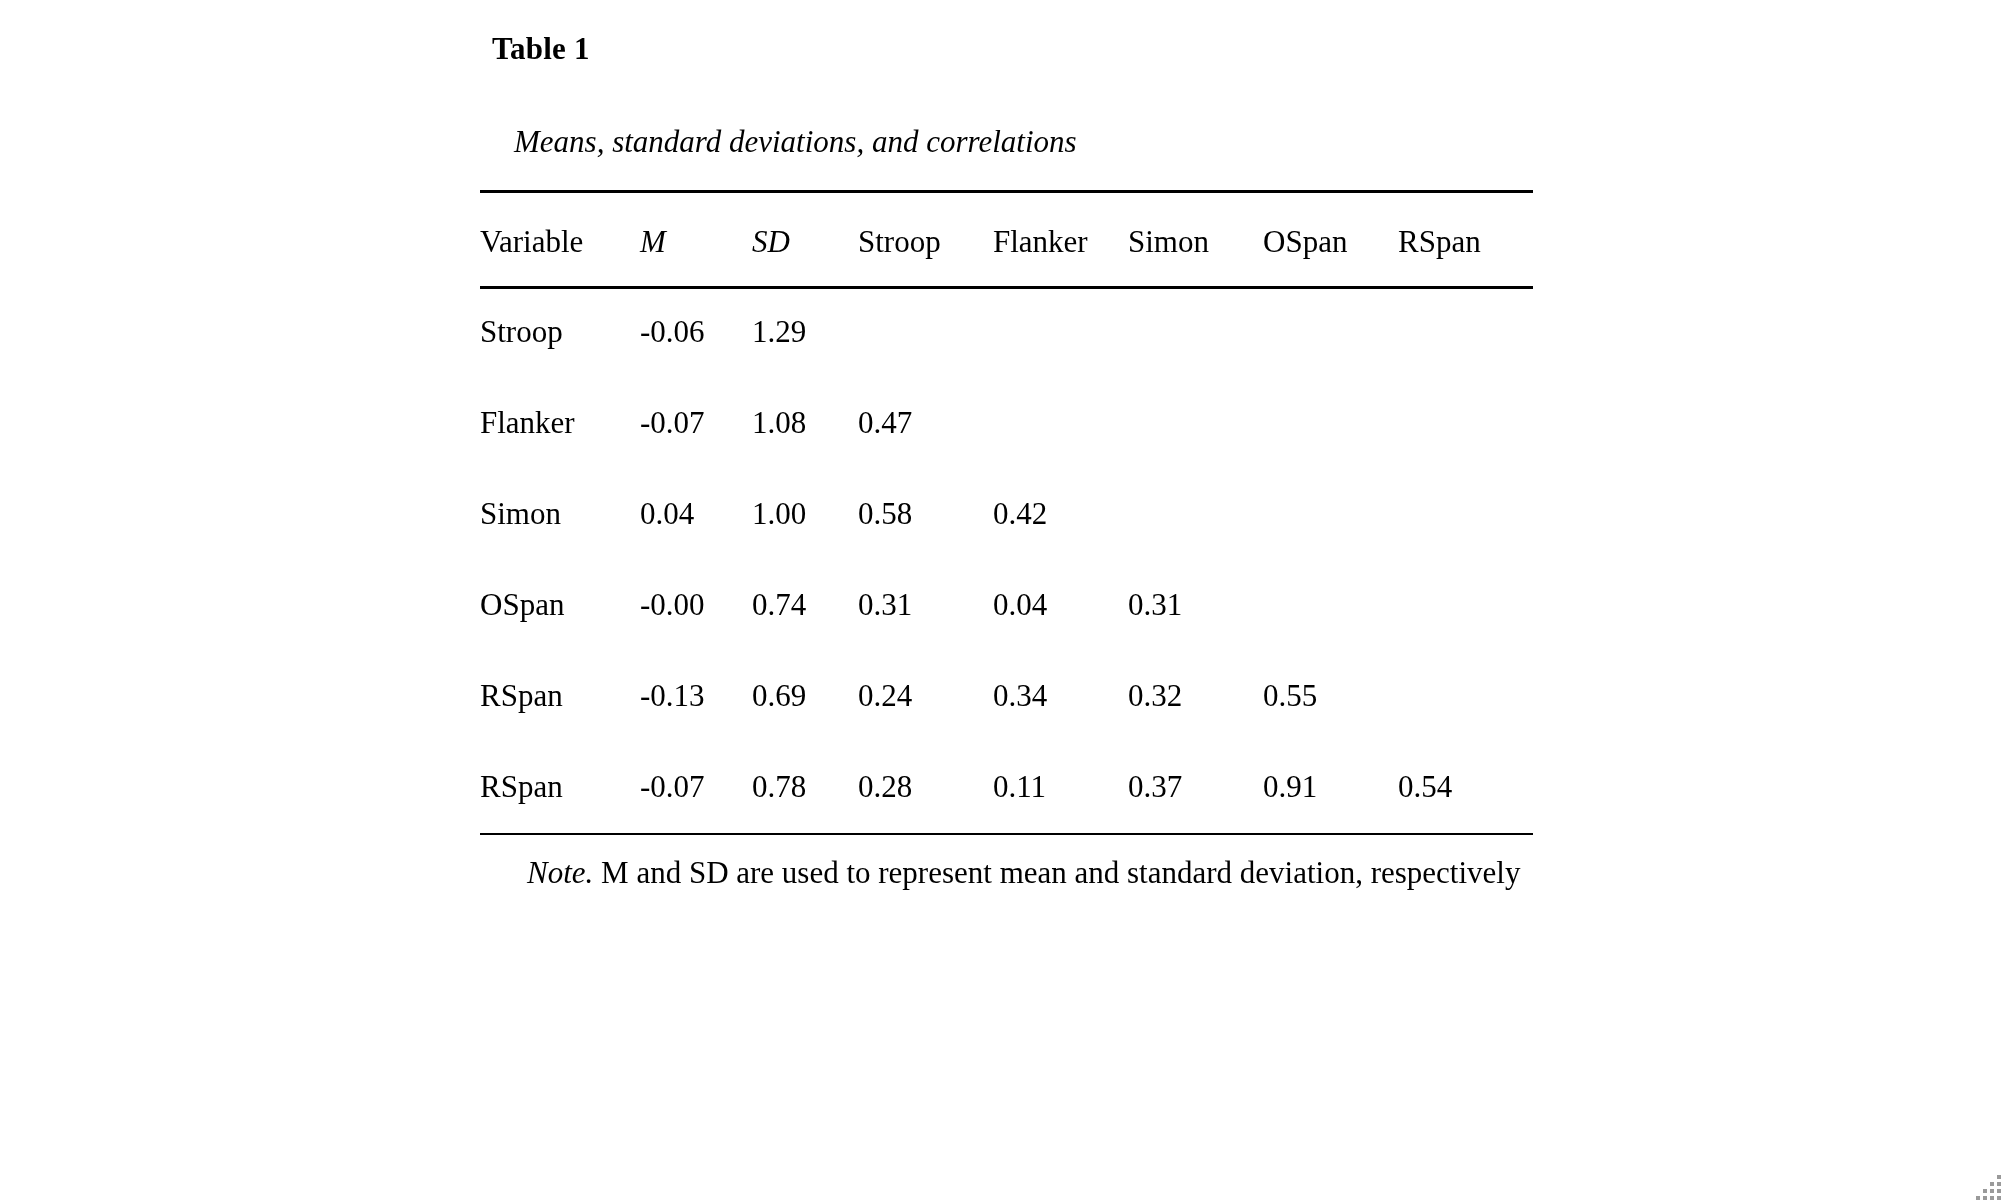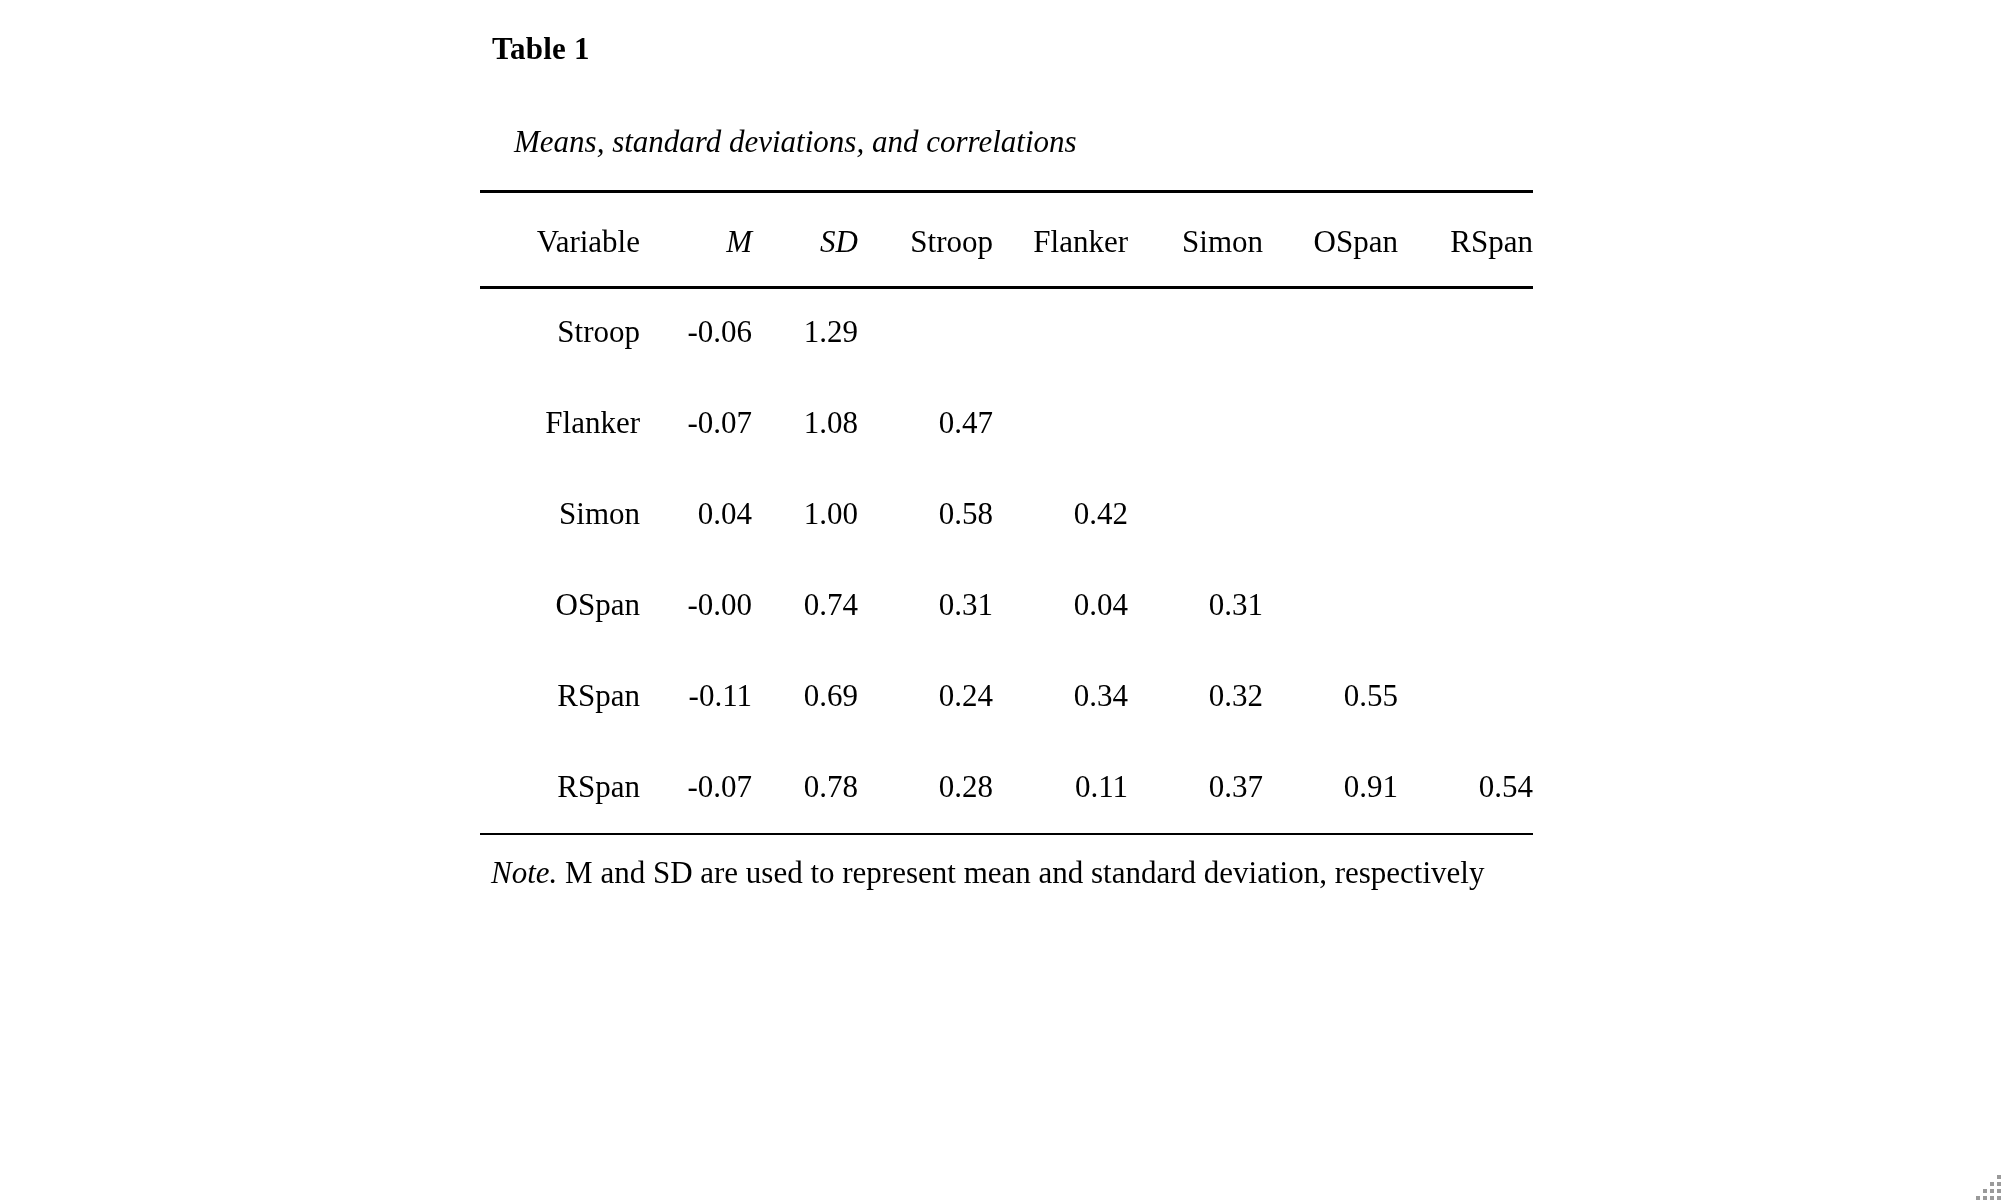--- a/index.html
+++ b/index.html
@@ -68,21 +68,21 @@
     width: 1053px;
     border-collapse: collapse;
     table-layout: fixed;
     font-size: 31px;
     line-height: 1;
   }
   table.data-table th,
   table.data-table td {
     padding: 0;
     border: 0;
-    text-align: right;
+    text-align: left;
     vertical-align: middle;
     font-weight: normal;
     white-space: nowrap;
   }
   table.data-table thead th {
     height: 90px;
   }
   table.data-table tbody td {
     height: 91px;
   }
@@ -98,20 +98,21 @@
   .table-note {
     position: absolute;
     left: 491px;
     top: 857px;
     font-size: 31px;
     line-height: 1;
     white-space: nowrap;
   }
   .table-note .note-label {
     font-style: italic;
+    margin-left: 36px;
   }
 
   
   .resize-grip {
     position: absolute;
     right: 0px;
     bottom: 0px;
     width: 34px;
     height: 34px;
   }
@@ -188,21 +189,21 @@
         <td>-0.00</td>
         <td>0.74</td>
         <td>0.31</td>
         <td>0.04</td>
         <td>0.31</td>
         <td></td>
         <td></td>
       </tr>
       <tr>
         <td>RSpan</td>
-        <td>-0.11</td>
+        <td>-0.13</td>
         <td>0.69</td>
         <td>0.24</td>
         <td>0.34</td>
         <td>0.32</td>
         <td>0.55</td>
         <td></td>
       </tr>
       <tr>
         <td>RSpan</td>
         <td>-0.07</td>

